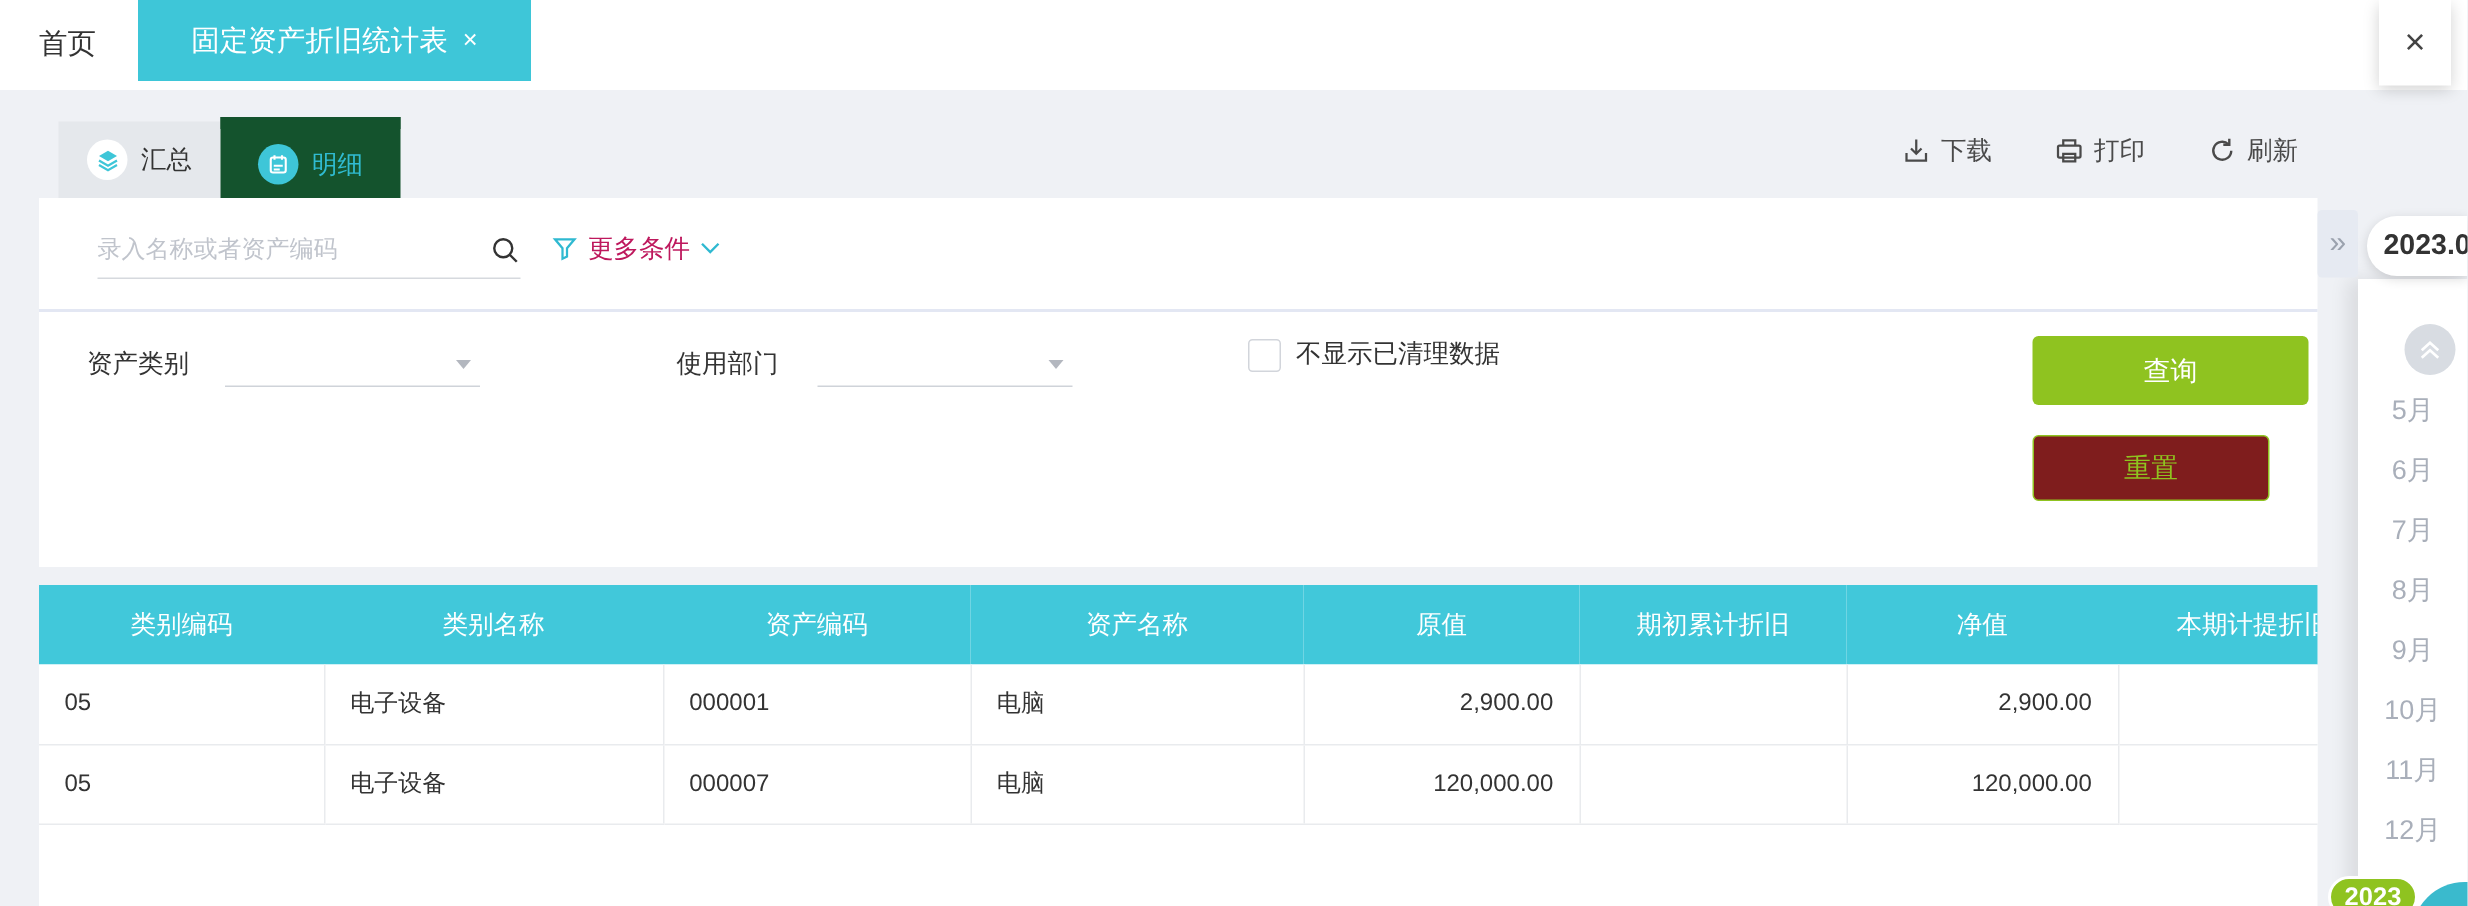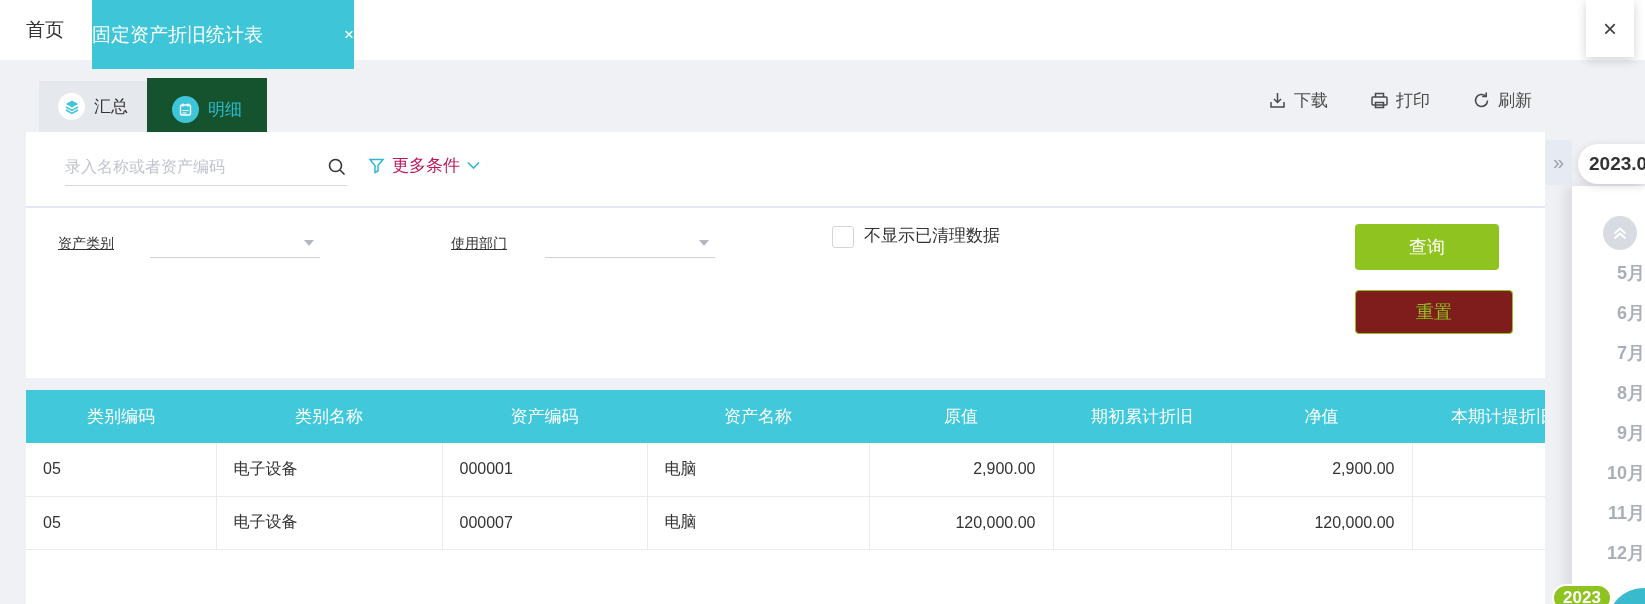--- a/index.html
+++ b/index.html
@@ -2,22 +2,22 @@
 <html><head>
 <meta charset="utf-8">
 <style>
   * { margin:0; padding:0; box-sizing:border-box; }
   html,body { width:1645px; height:604px; overflow:hidden; }
   body { font-family:"Liberation Sans","DejaVu Sans",sans-serif; background:#EFF1F5; position:relative; color:#333; }
 
   
   .topbar { position:absolute; left:0; top:0; width:1645px; height:60px; background:#fff; z-index:5; }
   .home-tab { position:absolute; left:18px; top:0; height:60px; line-height:60px; font-size:19px; color:#333; padding:0 8px; cursor:pointer; }
-  .active-tab { position:absolute; left:92px; top:0; height:69px; width:262px; background:#3EC6D8; color:#fff;
-    display:flex; align-items:center; justify-content:space-between; gap:10px; font-size:19px; }
+  .active-tab { position:absolute; left:92px; top:0; height:54px; width:262px; background:#3EC6D8; color:#fff;
+    display:flex; align-items:center; justify-content:center; gap:10px; font-size:19px; }
   .active-tab .tab-close { font-size:17px; cursor:pointer; }
   .win-close { position:absolute; left:1586px; top:0; width:48px; height:57px; background:#fff;
     box-shadow:0 3px 10px rgba(0,0,0,.18); display:flex; align-items:center; justify-content:center;
     font-size:24px; color:#444; cursor:pointer; z-index:6; }
 
   
   .content { position:absolute; left:26px; top:60px; width:1519px; height:544px; }
 
   
   .tabstrip { position:absolute; left:0; top:0; width:1519px; height:60px; }
@@ -32,27 +32,27 @@
   .action { display:flex; align-items:center; gap:7px; font-size:17px; color:#4A4A4A; cursor:pointer; }
 
   
   .panel { position:absolute; left:0; top:72px; width:1519px; height:246px; background:#fff; }
   .search-wrap { position:absolute; left:39px; top:16px; width:282px; height:38px; border-bottom:1px solid #D6D9DE; display:flex; align-items:center; }
   .search-wrap input { border:none; outline:none; flex:1; font-size:16px; color:#333; font-family:inherit; background:transparent; }
   .search-wrap input::placeholder { color:#C0C4CC; }
   .more-cond { position:absolute; left:342px; top:22px; display:flex; align-items:center; gap:7px; color:#be185d; font-size:17px; cursor:pointer; }
   .panel-divider { position:absolute; left:0; top:74px; width:1519px; height:2px; background:#E3E7F3; }
 
-  .flabel { position:absolute; font-size:14px; color:#333; top:96px; height:30px; line-height:30px;text-decoration:underline; }
+  .flabel { position:absolute; font-size:17px; color:#333; top:96px; height:30px; line-height:30px; }
   .fselect { position:absolute; top:96px; height:30px; width:170px; border-bottom:1px solid #CFD3D9; cursor:pointer; }
   .fselect .caret { position:absolute; right:6px; top:12px; width:0; height:0; border-left:5px solid transparent; border-right:5px solid transparent; border-top:6px solid #B3B7BF; }
   .checkbox { position:absolute; left:806px; top:94px; width:22px; height:22px; border:1px solid #D2D5DB; border-radius:3px; background:#fff; cursor:pointer; }
   .checkbox-label { position:absolute; left:838px; top:92px; font-size:17px; color:#333; }
 
-  .btn-query { position:absolute; left:1329px; top:92px; width:144px; height:46px; background:#8FC320; color:#fff;
+  .btn-query { position:absolute; left:1329px; top:92px; width:184px; height:46px; background:#8FC320; color:#fff;
     border:none; border-radius:4px; font-size:18px; font-family:inherit; cursor:pointer; }
   .btn-reset { position:absolute; left:1329px; top:158px; width:158px; height:44px; background:#7f1d1d; color:#8FC320;
     border:1px solid #8FC320; border-radius:4px; font-size:18px; font-family:inherit; cursor:pointer; }
 
   .collapse-bar { position:absolute; left:673px; top:208px; width:174px; height:38px; background:#ECEEF2; border-radius:4px 4px 0 0;
     display:flex; align-items:center; justify-content:center; gap:8px; font-size:17px; color:#333; cursor:pointer; }
 
   
   .table-wrap { position:absolute; left:0; top:330px; width:1519px; height:214px; overflow:hidden; background:#fff; }
   table { border-collapse:collapse; table-layout:fixed; width:1566px; }
@@ -69,21 +69,21 @@
   
   .expand-handle { position:absolute; left:1545px; top:140px; width:27px; height:45px; background:#E6EAF2; border-radius:3px;
     display:flex; align-items:center; justify-content:center; color:#9BA2AE; font-size:20px; cursor:pointer; z-index:4; }
   .side-panel { position:absolute; left:1572px; top:186px; width:73px; height:418px; background:#fff; box-shadow:-7px 0 12px rgba(0,0,0,.09); z-index:3; }
   .period-pill { position:absolute; left:1578px; top:144px; width:67px; height:40px; background:#fff; border-radius:20px 0 0 20px;
     box-shadow:0 2px 8px rgba(0,0,0,.14); display:flex; align-items:center; padding-left:11px; font-size:19px; font-weight:bold; color:#333;
     white-space:nowrap; z-index:4; cursor:pointer; }
   .scroll-up { position:absolute; left:1603px; top:216px; width:34px; height:34px; border-radius:50%; background:#D8DCE2;
     display:flex; align-items:center; justify-content:center; cursor:pointer; z-index:4; }
   .months { position:absolute; left:1572px; top:253px; width:73px; list-style:none; z-index:4; }
-  .months li { height:40px; line-height:40px; text-align:right; font-size:18px; font-weight:bold; color:#A9AFBA; cursor:pointer; }
+  .months li { height:40px; line-height:40px; text-align:center; font-size:18px; font-weight:normal; color:#A9AFBA; cursor:pointer; }
   .year-badge { position:absolute; left:1552px; top:584px; width:60px; height:28px; background:#8FC320; border:2px solid #fff; border-radius:14px;
     color:#fff; font-weight:bold; font-size:17px; display:flex; align-items:center; justify-content:center; z-index:5; cursor:pointer; }
   .teal-blob { position:absolute; left:1608px; top:588px; width:70px; height:70px; border-radius:50%; background:#3ABACD; z-index:4; cursor:pointer; }
 
   svg { display:block; }
 </style>
 </head>
 <body>
 
 <div class="topbar">

